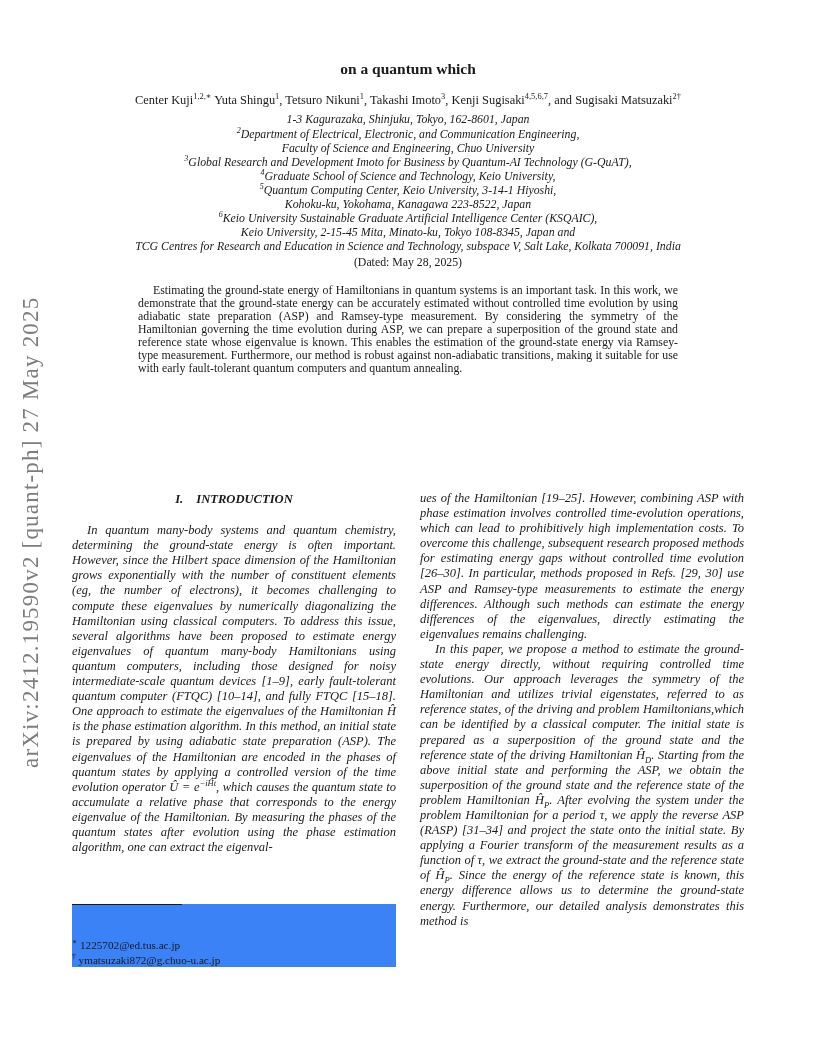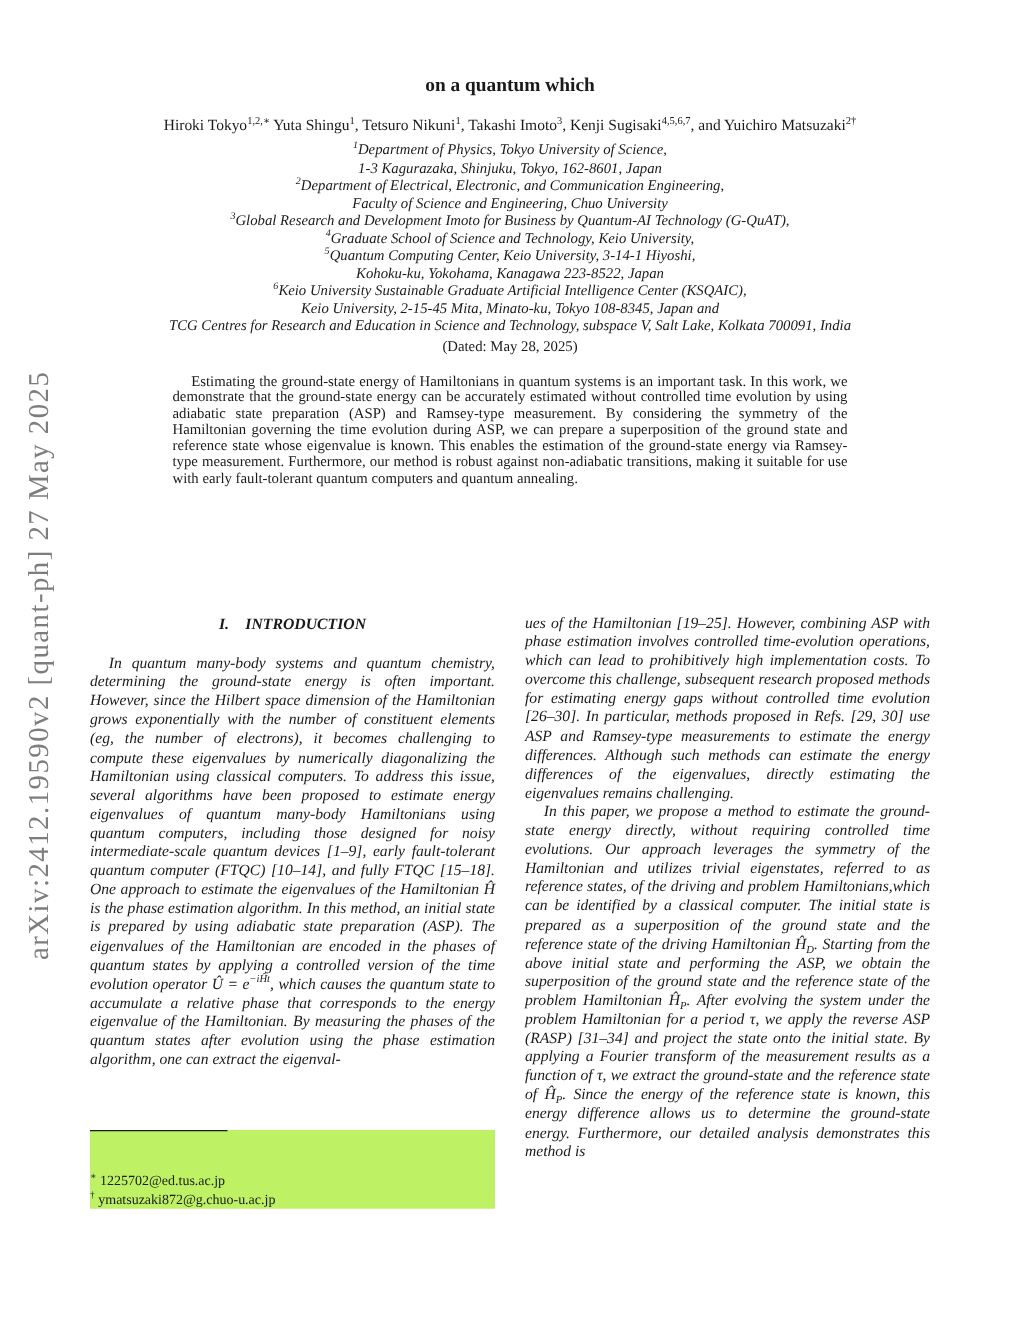--- a/index.html
+++ b/index.html
@@ -102,21 +102,21 @@
   sup { font-size: 68%; line-height: 0; vertical-align: super; }
   sub { font-size: 68%; line-height: 0; vertical-align: sub; }
 
   .footnotes {
     position: absolute;
     left: 72px;
     top: 904px;
     width: 324px;
     font-size: 11.2px;
     line-height: 14.6px;
-    background: #bef264;
+    background: #3b82f6;
   }
   .footnote-rule {
     width: 110px;
     height: 0;
     border-top: 1px solid #1a1a1a;
     margin-bottom: 33px;
   }
   .footnote {
     padding-left: 12px;
     text-indent: -12px;
@@ -127,24 +127,23 @@
 
 <div class="page">
 
   <div class="arxiv-sidebar">arXiv:2412.19590v2 [quant-ph] 27 May 2025</div>
 
   <header class="paper-header">
     <h1 class="title">
       <span class="title-line">on a quantum which</span>
     </h1>
 
-    <div class="authors"><span>Hiroki Tokyo</span><sup>1,2,∗</sup><span> Yuta Shingu</span><sup>1</sup><span>, Tetsuro Nikuni</span><sup>1</sup><span>, Takashi Imoto</span><sup>3</sup><span>, Kenji Sugisaki</span><sup>4,5,6,7</sup><span>, and Yuichiro Matsuzaki</span><sup>2†</sup></div>
+    <div class="authors"><span>Center Kuji</span><sup>1,2,∗</sup><span> Yuta Shingu</span><sup>1</sup><span>, Tetsuro Nikuni</span><sup>1</sup><span>, Takashi Imoto</span><sup>3</sup><span>, Kenji Sugisaki</span><sup>4,5,6,7</sup><span>, and Sugisaki Matsuzaki</span><sup>2†</sup></div>
 
     <div class="affiliations">
-      <div class="affil-line"><sup>1</sup><span>Department of Physics, Tokyo University of Science,</span></div>
       <div class="affil-line"><span>1-3 Kagurazaka, Shinjuku, Tokyo, 162-8601, Japan</span></div>
       <div class="affil-line"><sup>2</sup><span>Department of Electrical, Electronic, and Communication Engineering,</span></div>
       <div class="affil-line"><span>Faculty of Science and Engineering, Chuo University</span></div>
       <div class="affil-line"><sup>3</sup><span>Global Research and Development Imoto for Business by Quantum-AI Technology (G-QuAT),</span></div>
       <div class="affil-line"><sup>4</sup><span>Graduate School of Science and Technology, Keio University,</span></div>
       <div class="affil-line"><sup>5</sup><span>Quantum Computing Center, Keio University, 3-14-1 Hiyoshi,</span></div>
       <div class="affil-line"><span>Kohoku-ku, Yokohama, Kanagawa 223-8522, Japan</span></div>
       <div class="affil-line"><sup>6</sup><span>Keio University Sustainable Graduate Artificial Intelligence Center (KSQAIC),</span></div>
       <div class="affil-line"><span>Keio University, 2-15-45 Mita, Minato-ku, Tokyo 108-8345, Japan and</span></div>
       <div class="affil-line"><span>TCG Centres for Research and Education in Science and Technology, subspace V, Salt Lake, Kolkata 700091, India</span></div>

